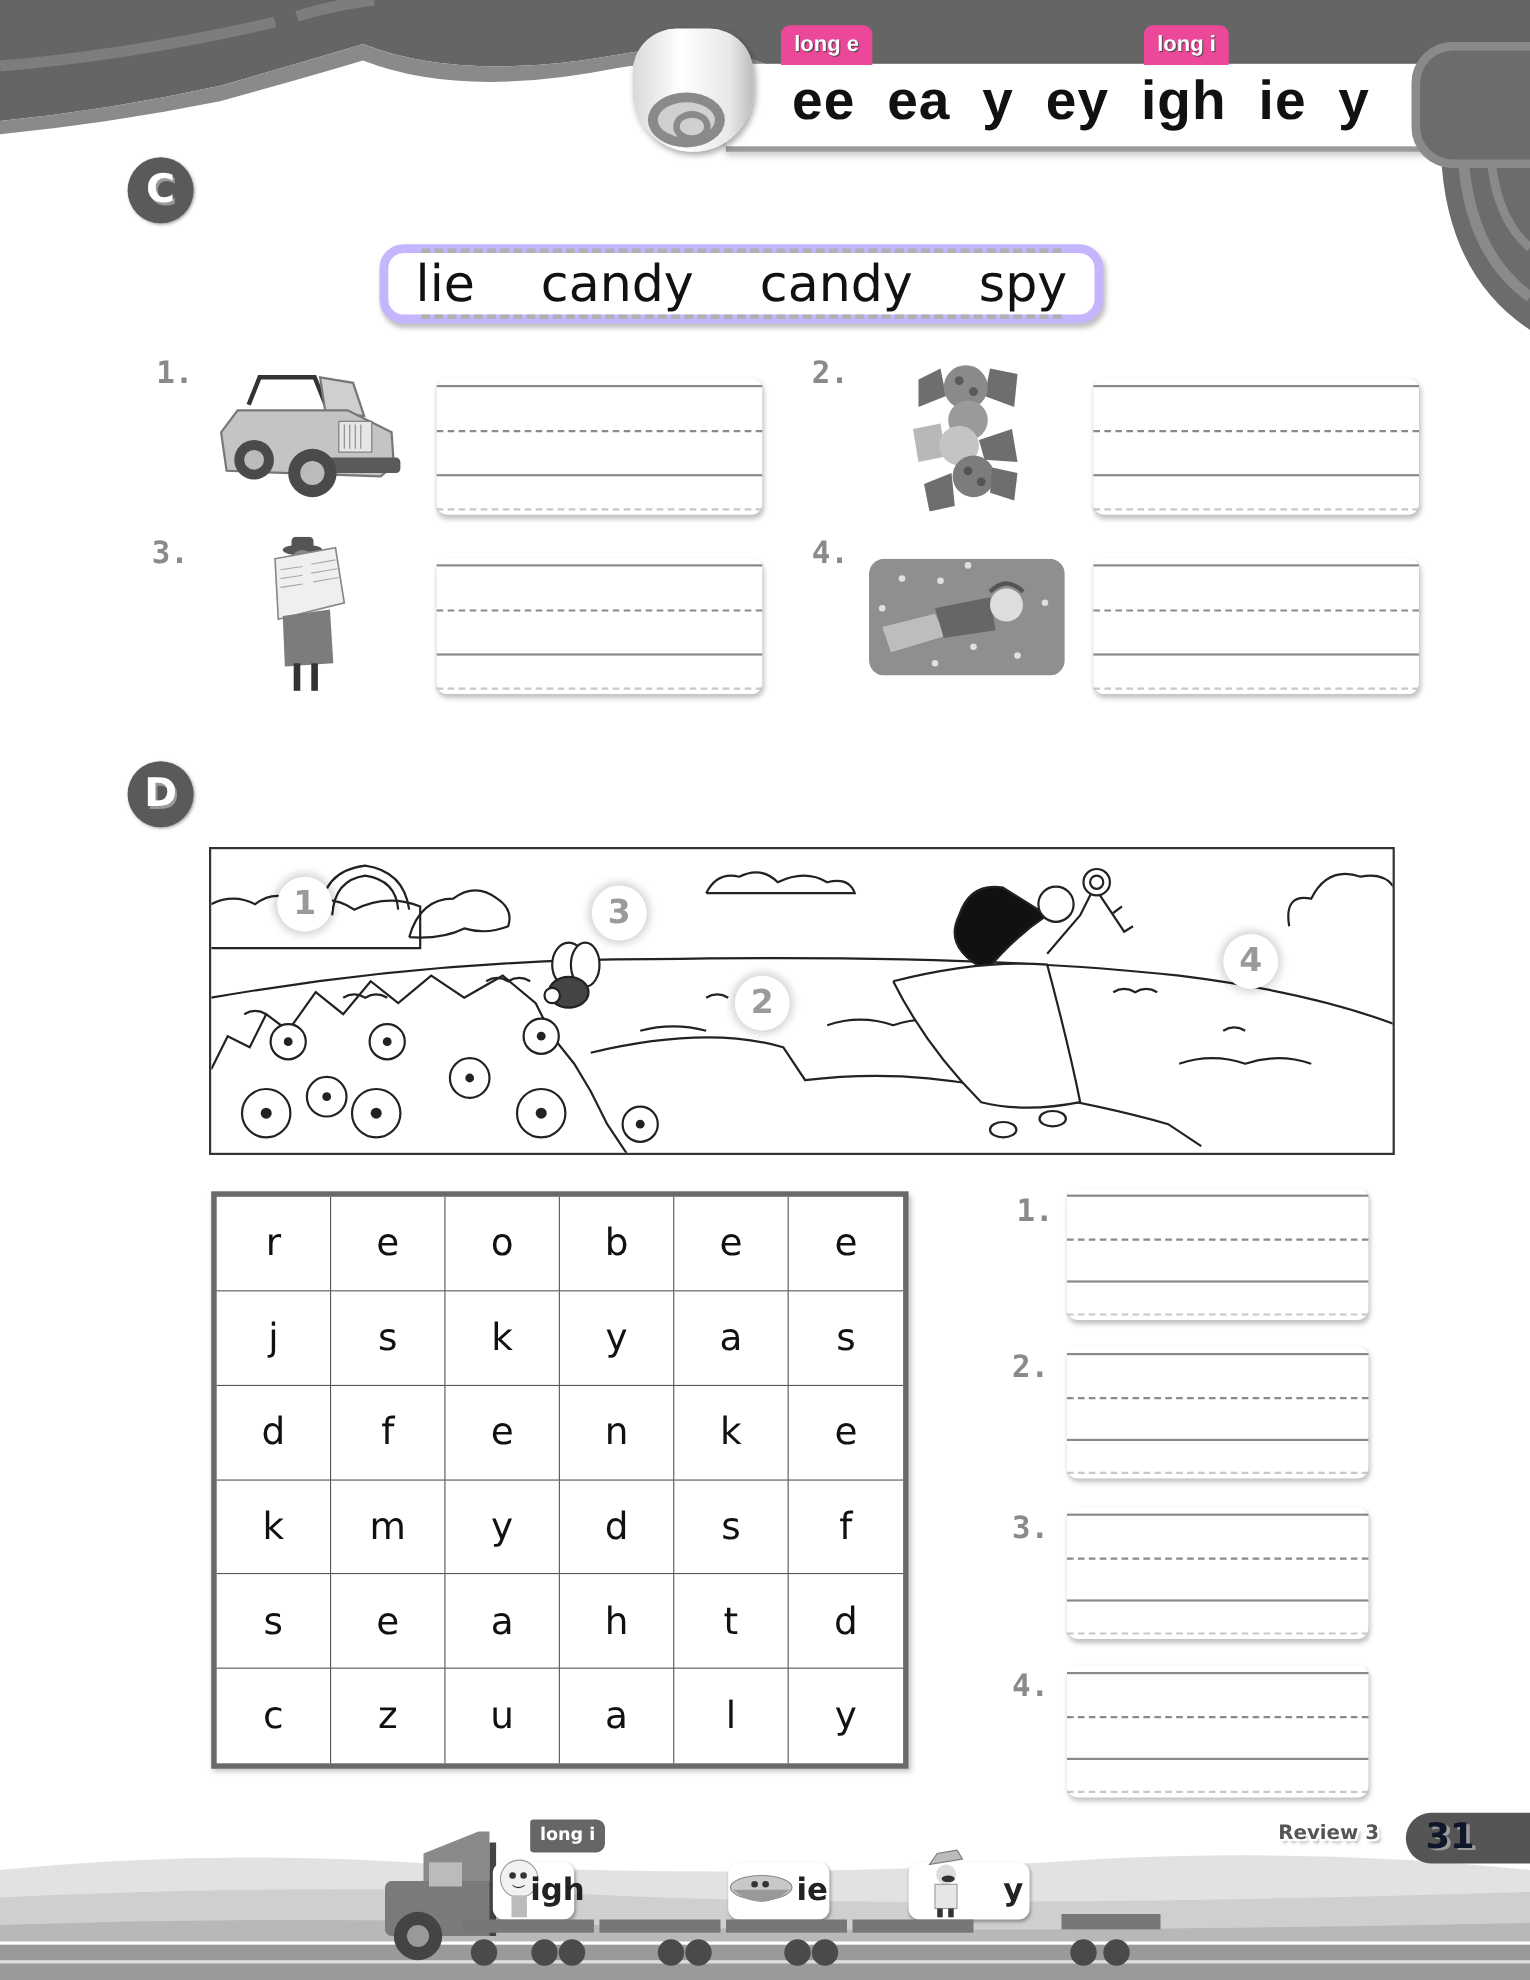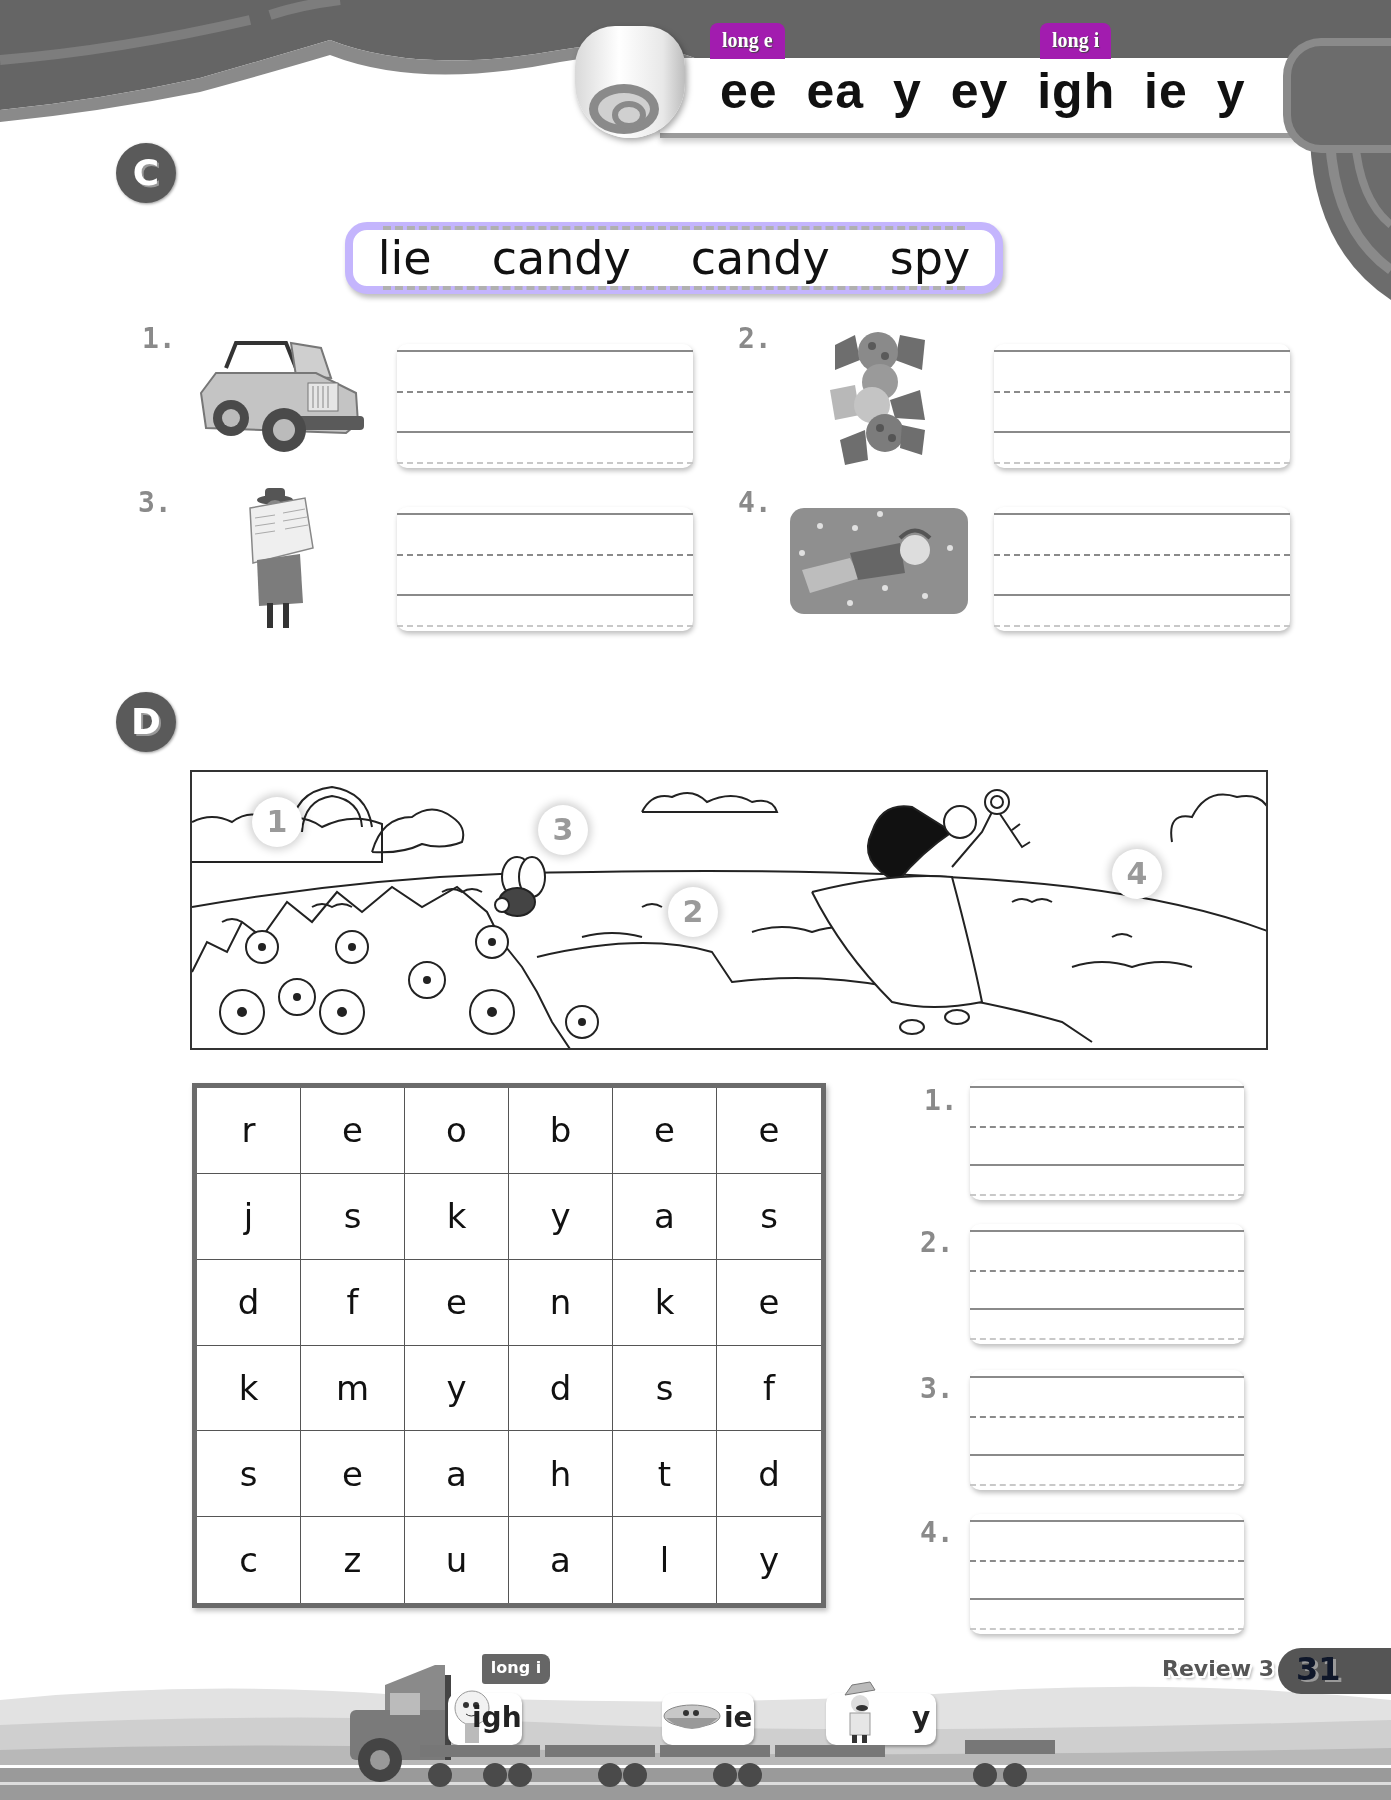--- a/index.html
+++ b/index.html
@@ -27,22 +27,22 @@
     background: #ffffff; border-bottom: 5px solid #9a9a9a;
     box-shadow: 0 4px 6px rgba(0,0,0,0.2);
   }
   .phonics-title {
     position: absolute; left: 720px; top: 62px; height: 72px;
     font-family: Liberation Sans, sans-serif; font-weight: bold; font-size: 50px;
     letter-spacing: 1px; color: #111; word-spacing: 14px; white-space: nowrap;
   }
   .tab-label {
     position: absolute; top: 23px; height: 36px; padding: 0 12px;
-    background: #a21caf; color: #fff; border-radius: 8px 8px 0 0;
-    font-family: Liberation Serif, serif; font-weight: bold; font-size: 20px; line-height: 34px;
+    background: #ec4899; color: #fff; border-radius: 8px 8px 0 0;
+    font-family: Liberation Sans, sans-serif; font-weight: bold; font-size: 20px; line-height: 34px;
     text-shadow: 1px 1px 1px #444;
   }
   .scroll-cap {
     position: absolute; left: 1283px; top: 38px; width: 140px; height: 115px;
     background: #6c6c6c; border-radius: 38px 0 0 38px;
     border: 8px solid #8a8a8a; border-right: none;
   }
 
   
   .sec-head { position: absolute; display: flex; align-items: center; }
@@ -119,21 +119,21 @@
     display: flex; align-items: center; justify-content: center;
     font-family: "DejaVu Sans", sans-serif; font-size: 34px; color: #111;
   }
   .cell:nth-child(6n) { border-right: none; }
   .cell:nth-last-child(-n+6) { border-bottom: none; }
 
   
   .footer { position: absolute; left: 0; top: 1640px; width: 1391px; height: 160px; }
   .review-label {
     position: absolute; left: 1162px; top: 1656px; font-family: "DejaVu Sans", sans-serif;
-    font-weight: bold; font-size: 22px; color: #555;
+    font-weight: bold; font-size: 18px; color: #555;
     text-shadow: -2px -2px 0 #fff, 2px -2px 0 #fff, -2px 2px 0 #fff, 2px 2px 0 #fff, 3px 3px 3px rgba(0,0,0,0.3);
   }
   .page-num-tab {
     position: absolute; left: 1278px; top: 1648px; width: 113px; height: 46px;
     background: #555; border-radius: 23px 0 0 23px;
   }
   .page-num {
     position: absolute; left: 1296px; top: 1650px; font-family: "DejaVu Sans", sans-serif;
     font-weight: bold; font-size: 32px; color: #0f172a; text-shadow: 3px 2px 0 #999;
   }
@@ -456,21 +456,21 @@
 <div class="flag">long i</div>
 
 <div class="car-card" style="left:448px;width:74px"></div>
 <svg style="position:absolute;left:452px;top:1688px;width:40px;height:60px" viewBox="0 0 40 60">
   <circle cx="20" cy="20" r="17" fill="#f2f2f2" stroke="#999"></circle>
     <rect x="13" y="35" width="14" height="20" fill="#bbb"></rect>
   <circle cx="14" cy="17" r="3" fill="#333"></circle>
     <circle cx="24" cy="17" r="3" fill="#333"></circle>
     <path d="M14,26 Q19,30 25,26" stroke="#333" fill="none"></path>
 </svg>
-<div class="car-sound" style="left:472px;top:1701px">igh</div>
+<div class="car-sound" style="left:482px;top:1701px">igh</div>
 
 <div class="car-card" style="left:662px;width:92px"></div>
 <svg style="position:absolute;left:662px;top:1700px;width:60px;height:36px" viewBox="0 0 60 36">
   <ellipse cx="30" cy="16" rx="28" ry="11" fill="#c8c8c8" stroke="#888"></ellipse>
     <path d="M4,18 Q30,40 56,18" fill="#999"></path>
   <circle cx="24" cy="13" r="3" fill="#333"></circle>
     <circle cx="34" cy="13" r="3" fill="#333"></circle>
 </svg>
 <div class="car-sound" style="left:724px;top:1701px">ie</div>
 

